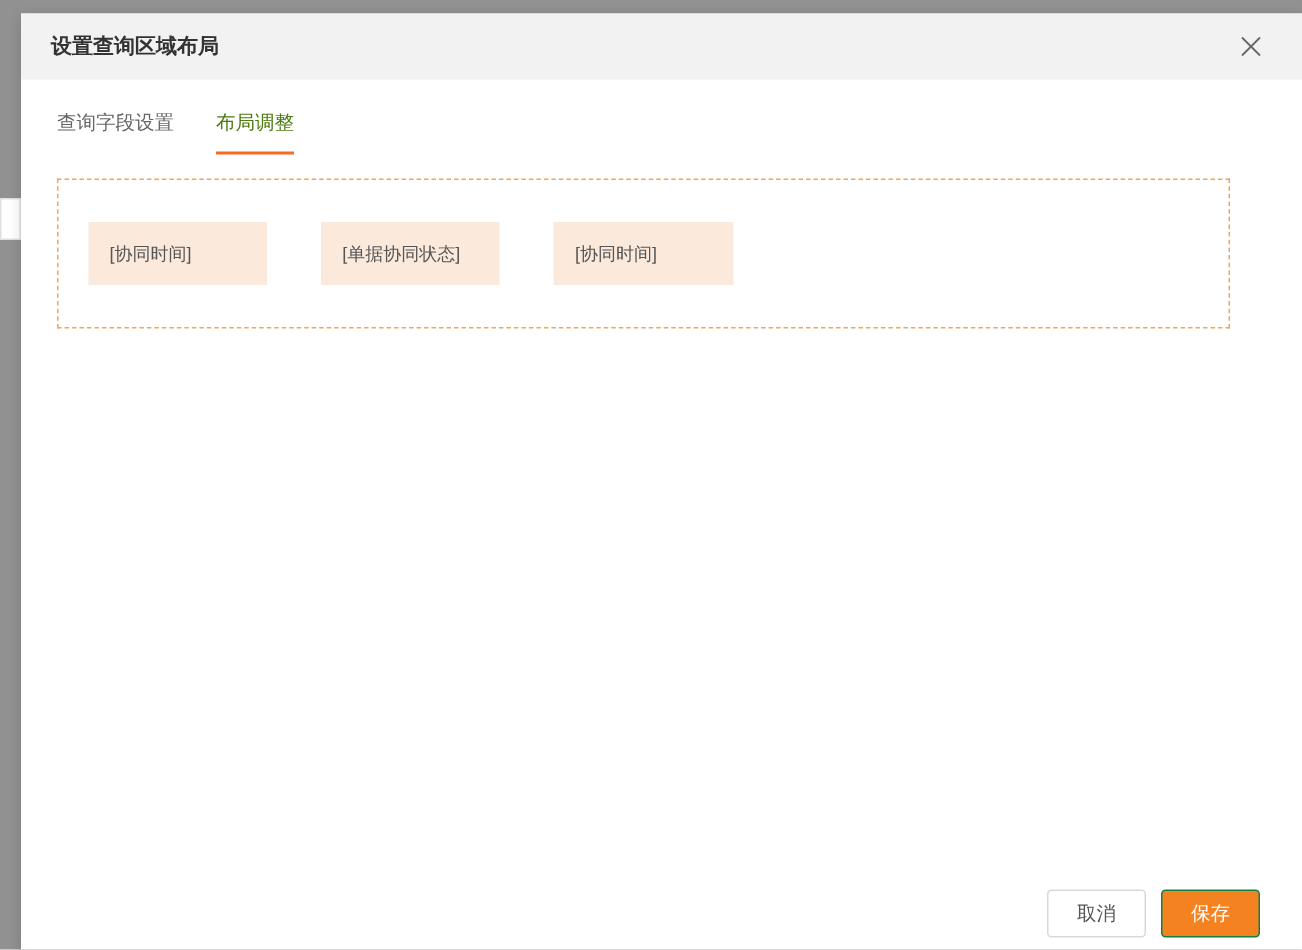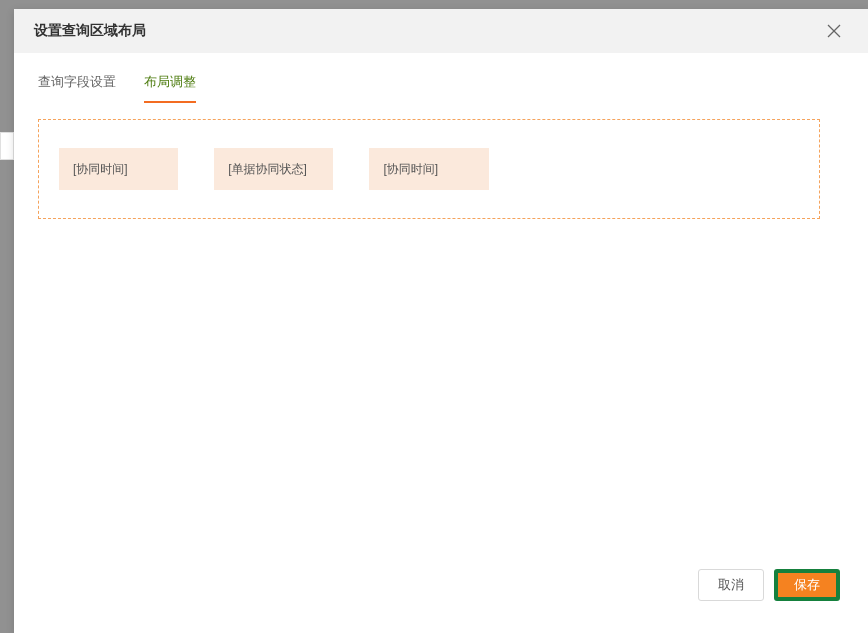--- a/index.html
+++ b/index.html
@@ -81,21 +81,21 @@
       display: flex;
       align-items: center;
       padding-left: 14px;
       font-size: 12px;
       color: #555;
       cursor: move;
     }
     .modal-footer {
       height: 64px;
       display: flex;
-      align-items: flex-start;
+      align-items: flex-end;
       justify-content: flex-end;
       gap: 10px;
       padding: 0 28px 8px 4px;
     }
     .btn {
       height: 32px;
       min-width: 66px;
       padding: 0 16px;
       font-size: 13px;
       border-radius: 3px;
@@ -104,21 +104,21 @@
       align-items: center;
       justify-content: center;
     }
     .btn-default {
       background: #fff;
       border: 1px solid #d9d9d9;
       color: #555;
     }
     .btn-primary {
       background: #f58220;
-      border: 4px solid #15803d;
+      border: 1px solid #15803d;
       color: #fff;
     }
     
     .bg-stub {
       position: absolute;
       top: 132px;
       left: 0;
       width: 14px;
       height: 28px;
       background: #fff;

